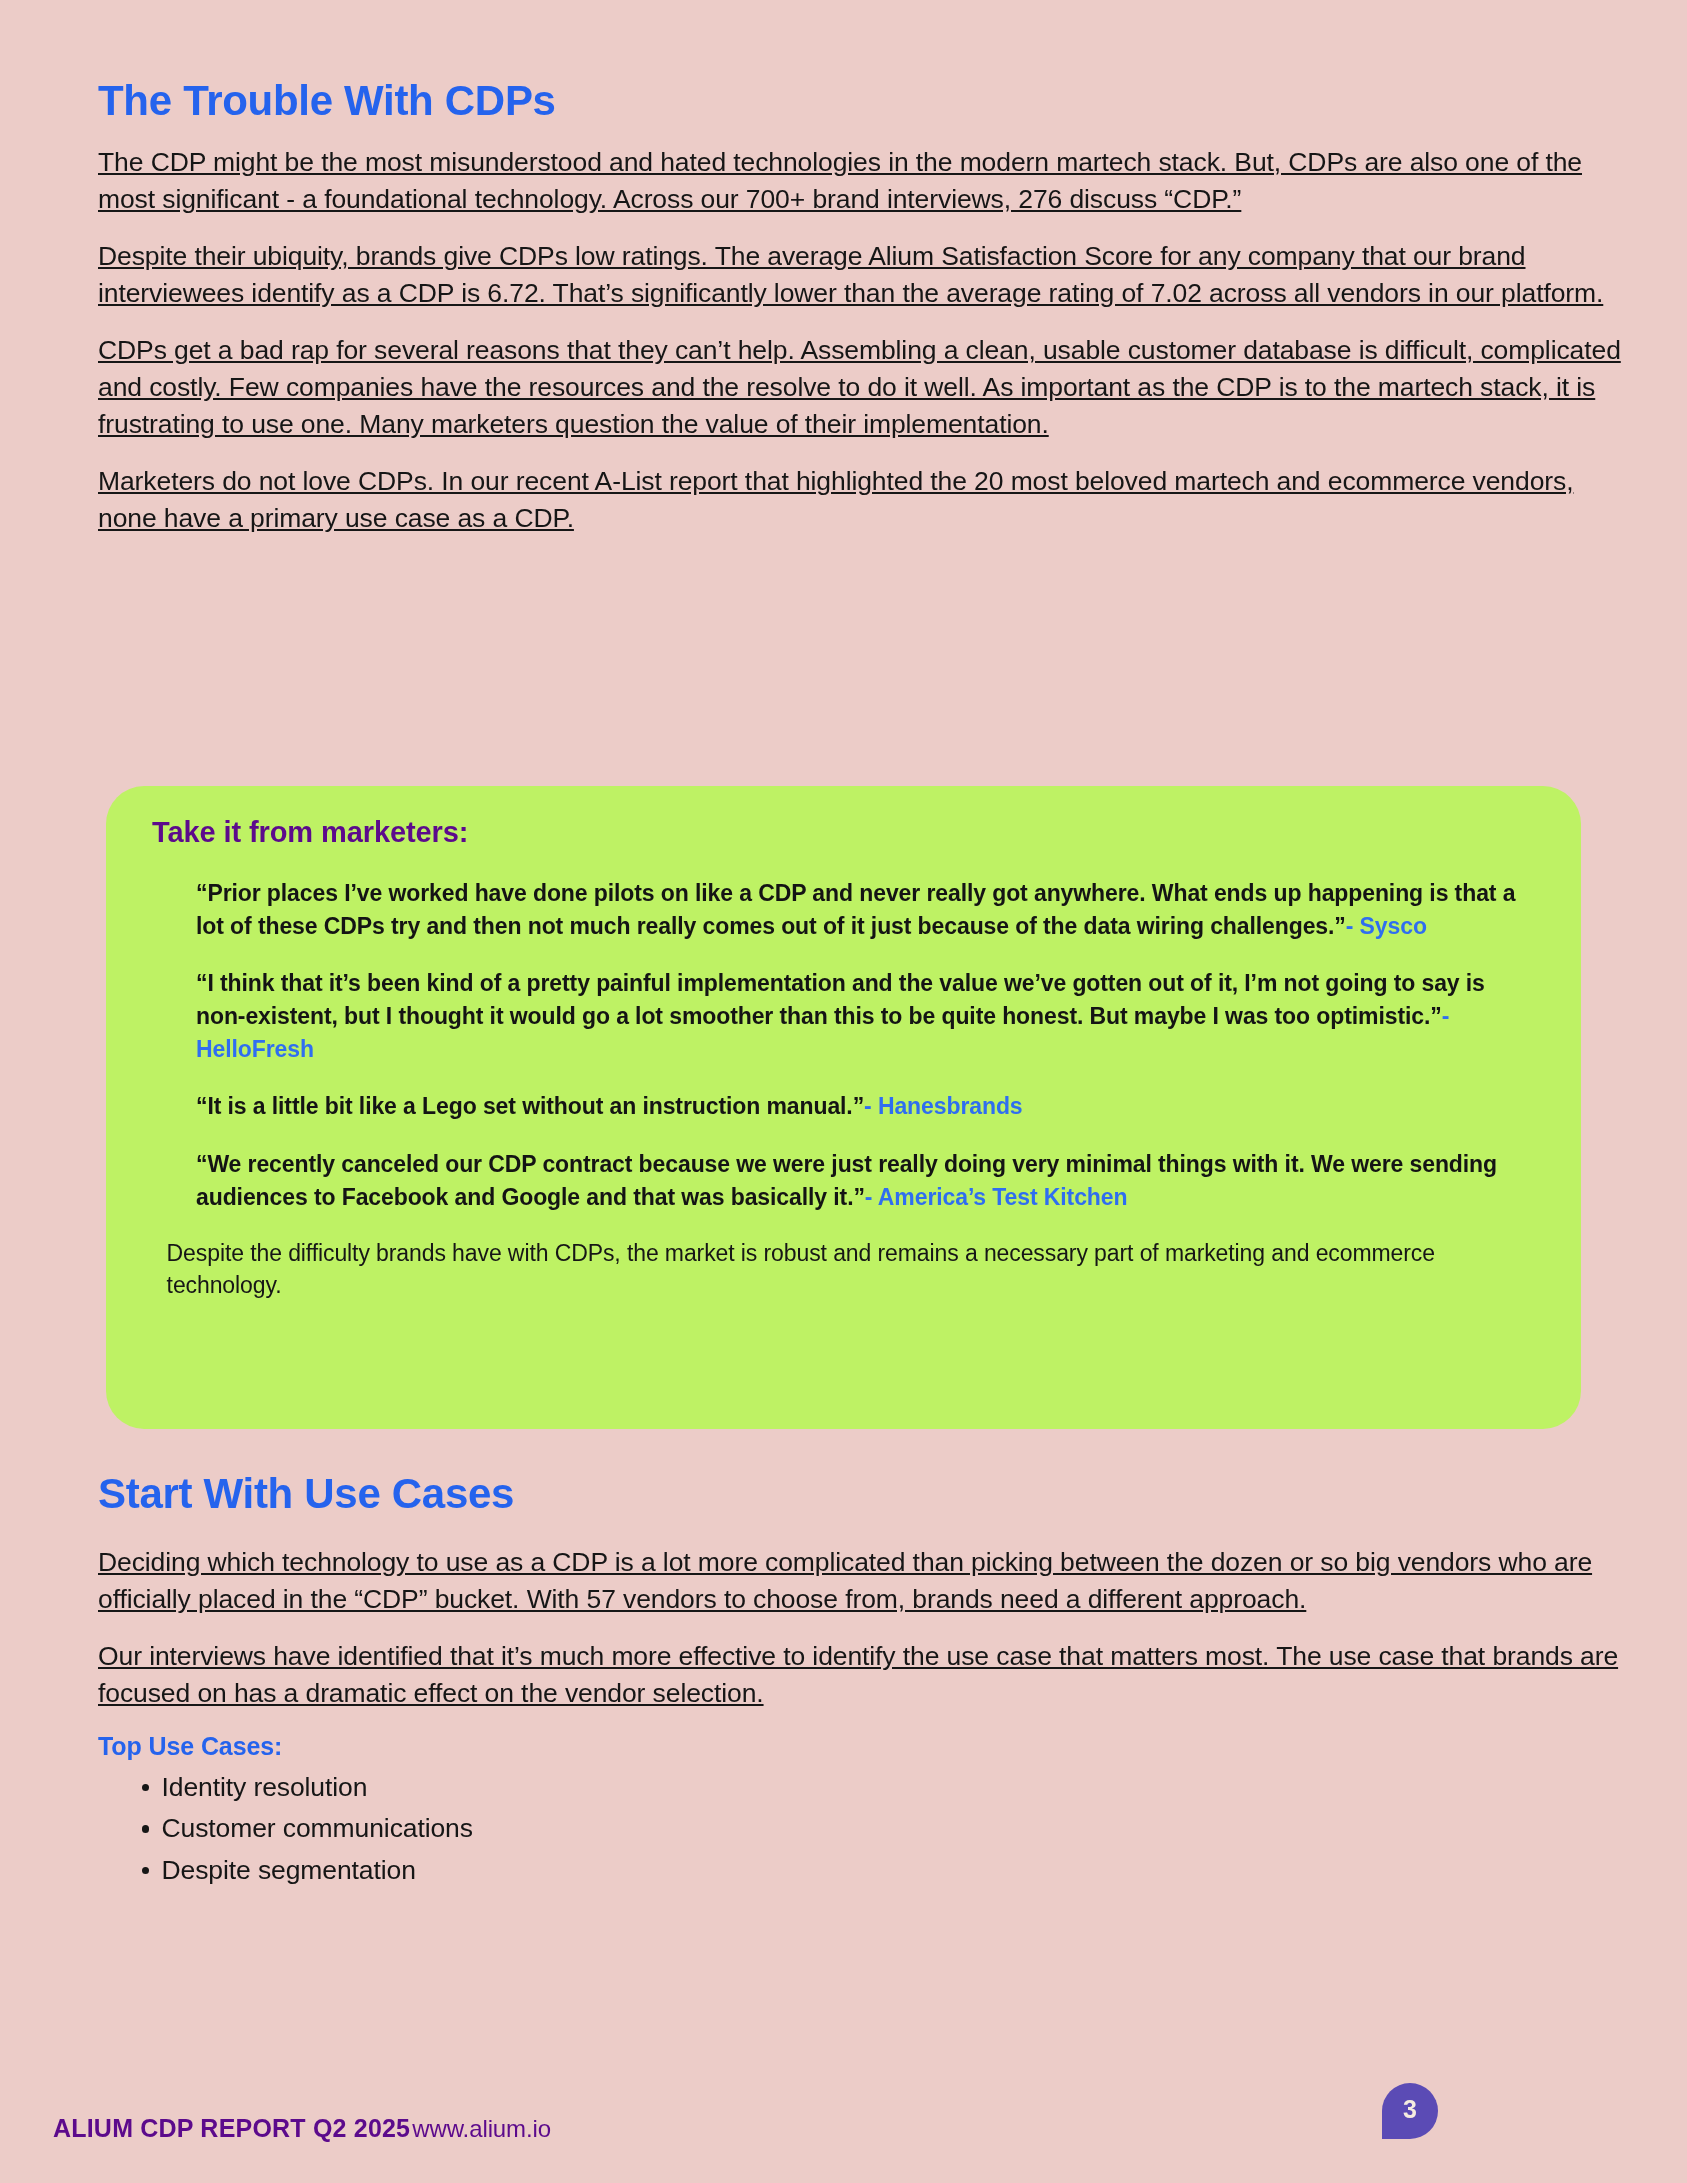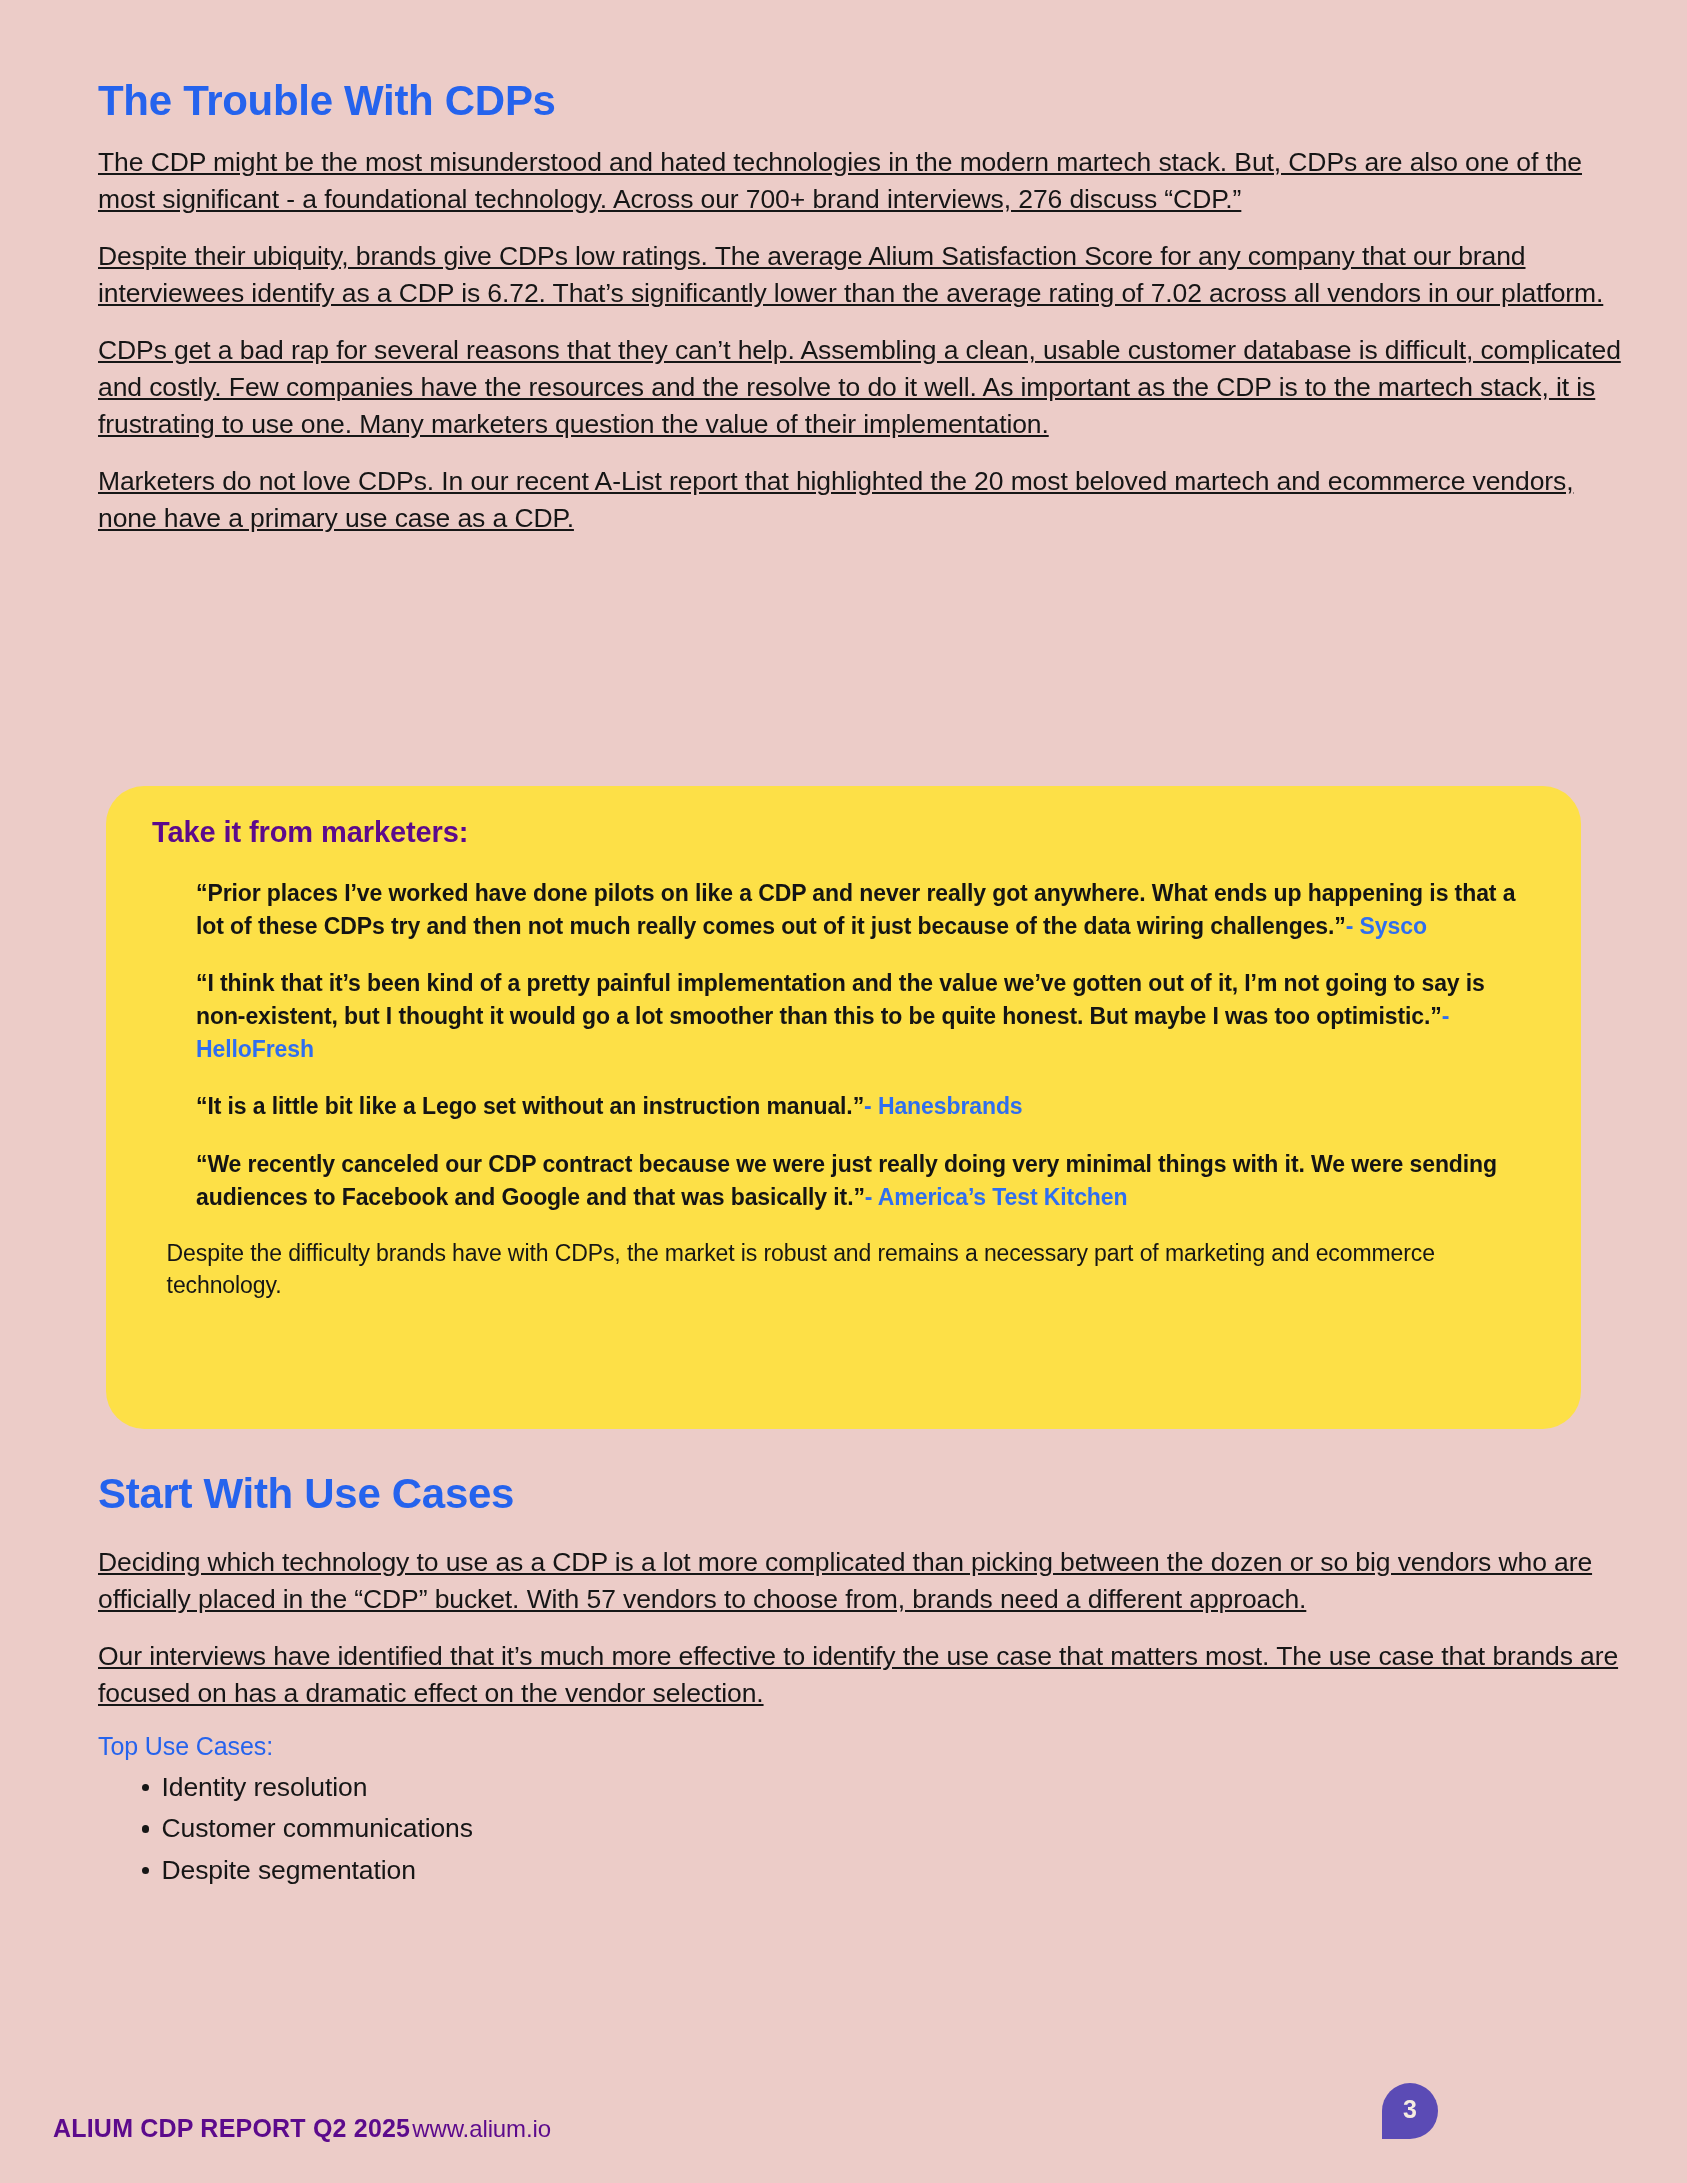--- a/index.html
+++ b/index.html
@@ -59,21 +59,21 @@
   p.body-text:last-child { margin-bottom: 0; }
 
   
   .quote-box {
     position: absolute;
     left: 106px;
     top: 786px;
     width: 1475px;
     height: 643px;
     box-sizing: border-box;
-    background: #fde047;
+    background: #bef264;
     border-radius: 38px;
     padding: 30px 46px 26.5px 46px;
   }
 
   h2.quote-box-title {
     font-size: 29px;
     font-weight: bold;
     color: #5c0a8c;
     margin: 0 0 28px 0;
     letter-spacing: -0.1px;
@@ -109,21 +109,21 @@
   
   .use-cases-block {
     position: absolute;
     left: 98px;
     top: 1471px;
     width: 1528px;
   }
 
   .top-use-cases-label {
     font-size: 25px;
-    font-weight: normal;
+    font-weight: bold;
     color: #2563ed;
     margin: 0 0 5.3px 0;
     letter-spacing: -0.1px;
   }
 
   ul.use-case-list {
     margin: 0;
     padding: 0 0 0 41px;
     list-style: none;
   }

